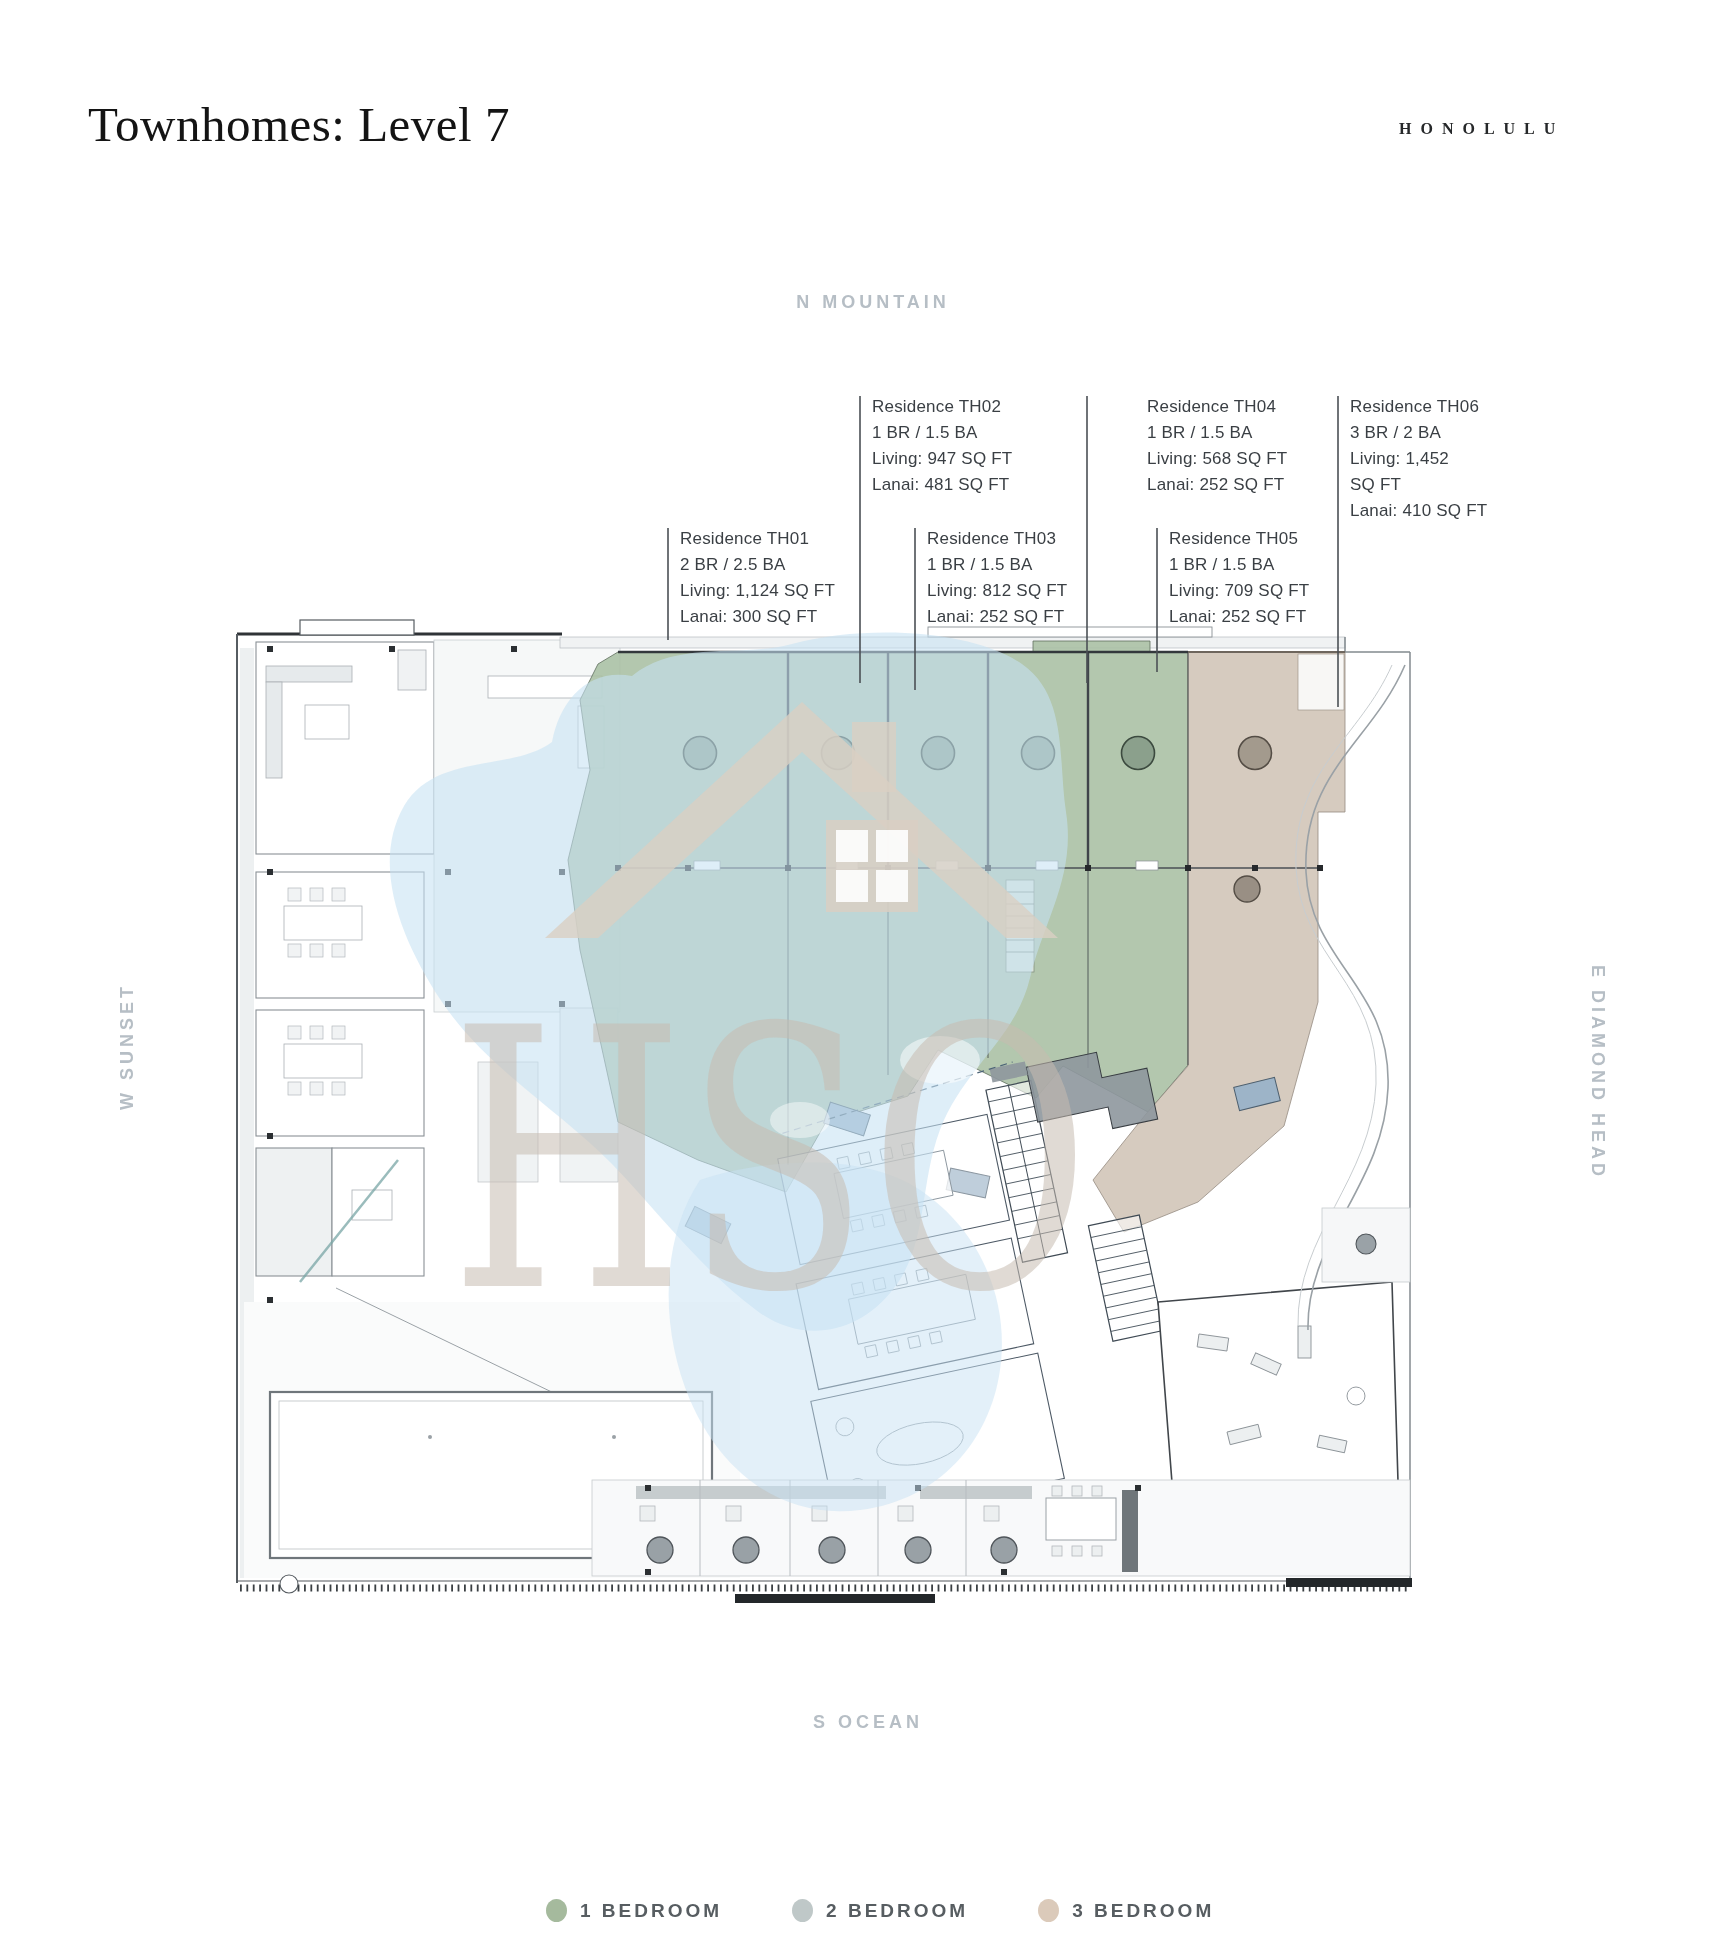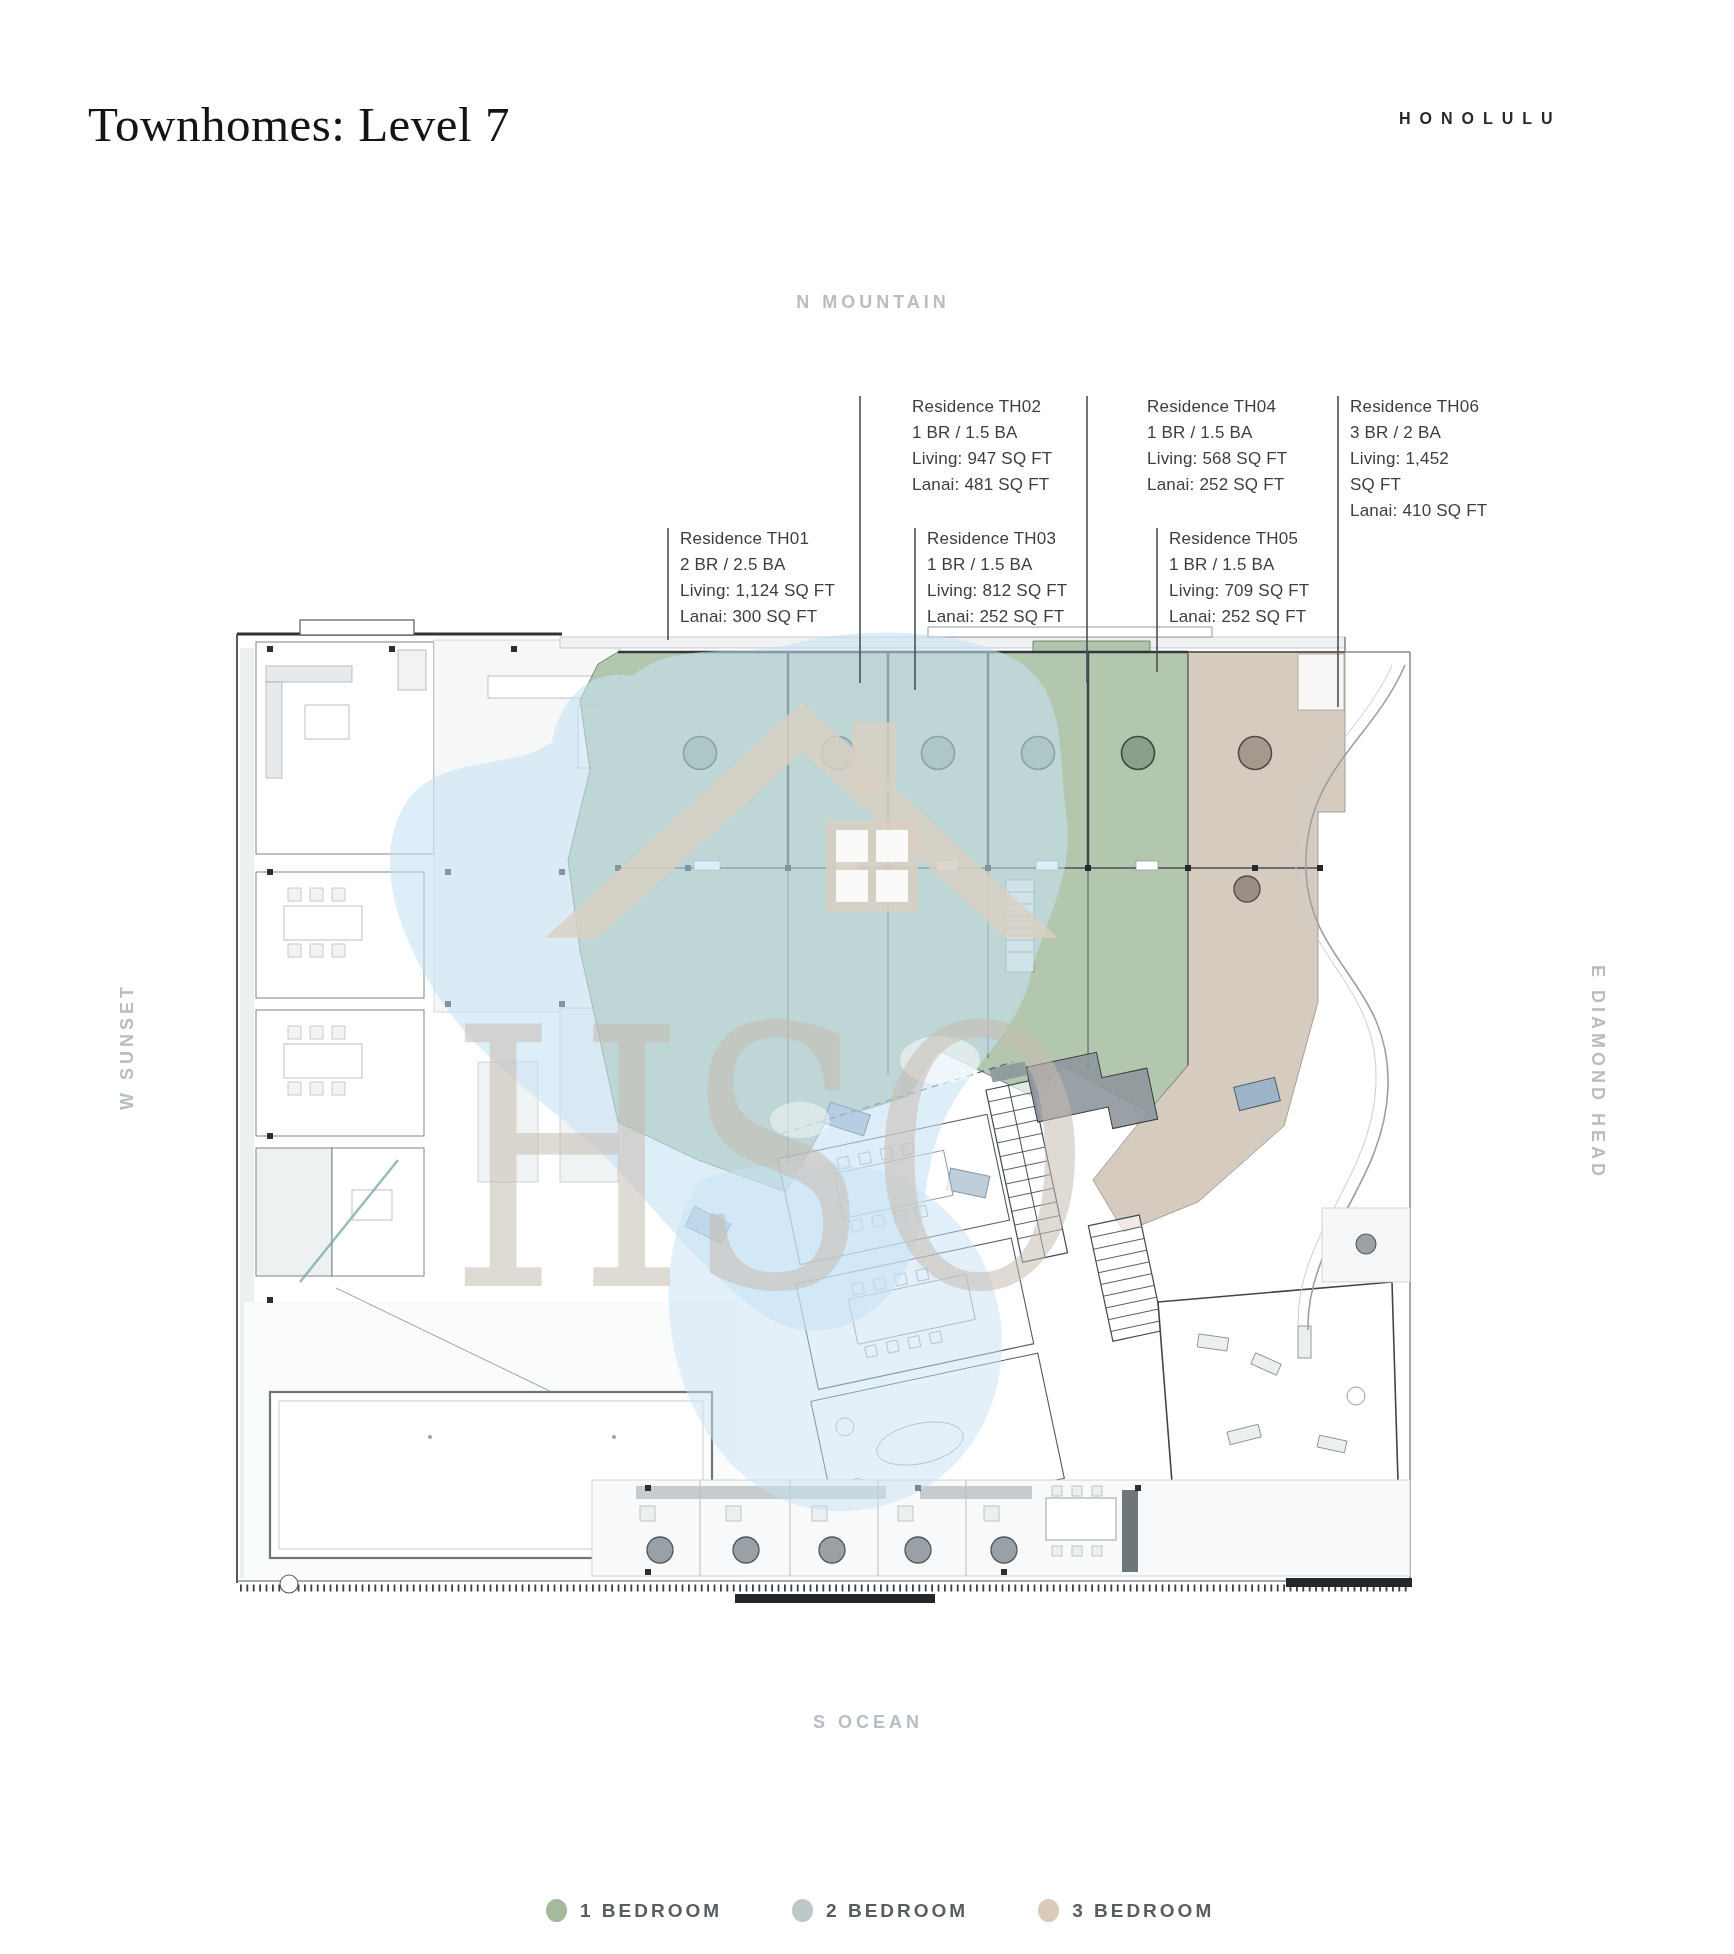--- a/index.html
+++ b/index.html
@@ -2,21 +2,21 @@
 <html><head>
 <meta charset="utf-8">
 <style>
   html,body{margin:0;padding:0;background:#ffffff;}
   #stage{position:relative;width:1734px;height:1954px;background:#ffffff;overflow:hidden;
          font-family:"Liberation Sans",sans-serif;}
   .title{position:absolute;left:88px;top:96px;font-family:"Liberation Serif",serif;
          font-size:49px;color:#141414;letter-spacing:.5px;}
   .brand{position:absolute;left:1341px;top:110px;width:320px;}
   .brand-muse{font-size:66px;line-height:1.1;letter-spacing:32px;color:#1a1c1e;font-weight:400;}
-  .brand-sub{padding-left:58px;font-size:16px;font-weight:700;letter-spacing:9px;color:#26282a;}
+  .brand-sub{margin-top:10px;padding-left:58px;font-size:16px;font-weight:700;letter-spacing:9px;color:#26282a;font-family:Liberation Serif, serif;}
   .compass{position:absolute;color:#b6bec5;font-weight:700;font-size:18px;letter-spacing:4px;
            white-space:nowrap;text-align:center;}
   .compass-n{left:733px;top:292px;width:280px;}
   .compass-s{left:728px;top:1712px;width:280px;text-align:center;}
   .compass-w{left:36px;top:1036px;width:182px;transform:rotate(-90deg);}
   .compass-e{left:1464px;top:1062px;width:266px;transform:rotate(90deg);}
   .res{position:absolute;font-size:17px;line-height:26px;color:#3a3f44;letter-spacing:.2px;white-space:nowrap;}
   .legend{position:absolute;left:546px;top:1899px;display:flex;align-items:flex-end;gap:70px;}
   .legend-item{display:flex;align-items:center;gap:13px;}
   .legend-dot{width:21px;height:23px;border-radius:50%;display:inline-block;}
@@ -302,21 +302,21 @@
   <div class="compass compass-s">S OCEAN</div>
   <div class="compass compass-w">W SUNSET</div>
   <div class="compass compass-e">E DIAMOND HEAD</div>
 
   <div class="res" style="left:680px;top:526px">
     <div>Residence TH01</div>
     <div>2 BR / 2.5 BA</div>
     <div>Living: 1,124 SQ FT</div>
     <div>Lanai: 300 SQ FT</div>
   </div>
-  <div class="res" style="left:912px;top:394px">
+  <div class="res" style="left:872px;top:394px">
     <div>Residence TH02</div>
     <div>1 BR / 1.5 BA</div>
     <div>Living: 947 SQ FT</div>
     <div>Lanai: 481 SQ FT</div>
   </div>
   <div class="res" style="left:927px;top:526px">
     <div>Residence TH03</div>
     <div>1 BR / 1.5 BA</div>
     <div>Living: 812 SQ FT</div>
     <div>Lanai: 252 SQ FT</div>

